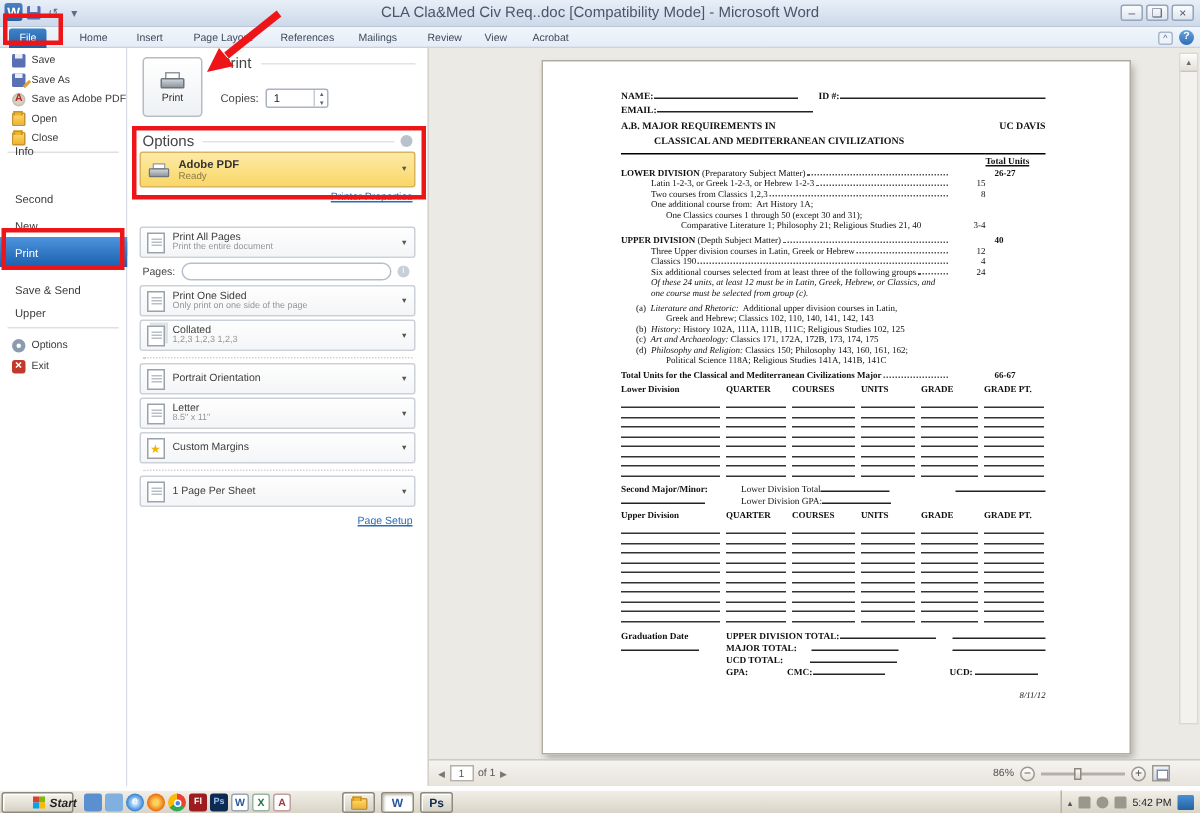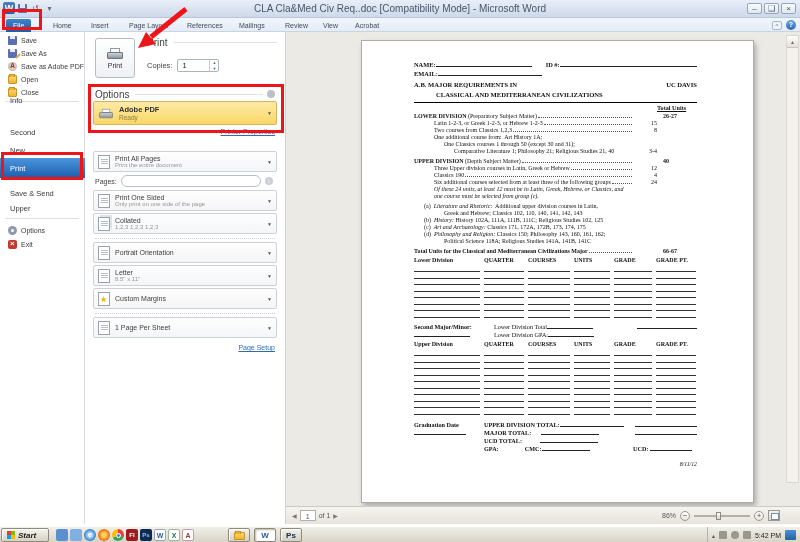--- a/index.html
+++ b/index.html
@@ -131,21 +131,21 @@
   .zthumb { position:absolute; left:22px; top:-3px; width:5px; height:8px; background:linear-gradient(#fdfdfc,#d8d3ca); border:1px solid #8f8a81; }
   .zfit { width:12px; height:11px; border:1px solid #9d9890; background:linear-gradient(#eef3fa,#cdd9e8); position:relative; }
   .zfit:before { content:""; position:absolute; left:2px; top:2px; width:6px; height:5px; background:#fff; border:1px solid #7e8ca0; }
 
   
   .pv-scroll { position:absolute; right:1px; top:3px; width:13px; height:448px; background:#f4f2ee; border:1px solid #dcd8d1; }
   .sc-up { position:absolute; left:0px; top:0px; width:11px; height:12px; background:linear-gradient(#fdfdfc,#e4e0d9); border-bottom:1px solid #c9c4bc; text-align:center; font-size:5px; line-height:12px; color:#6b6b6b; }
 
   
   .taskbar { position:absolute; left:0; top:526px; width:800px; height:16px; background:linear-gradient(#f2efe8,#d8d4c8); border-top:1px solid #fff; }
-  .start-btn { position:absolute; left:1px; top:1px; width:48px; height:14px; background:linear-gradient(#f7f4ec,#d5d1c4); border:1px solid #8e8a7e; border-radius:2px; display:flex; align-items:center; gap:3px; padding-left:5px; box-shadow:inset 1px 1px 0 #fff; }
+  .start-btn { position:absolute; left:1px; top:1px; width:48px; height:14px; background:linear-gradient(#f7f4ec,#d5d1c4); border:1px solid #8e8a7e; border-radius:2px; display:flex; align-items:center; gap:3px; padding-left:20px; box-shadow:inset 1px 1px 0 #fff; }
   .flag { width:8px; height:8px; display:grid; grid-template-columns:4px 4px; grid-template-rows:4px 4px; }
   .flag i:nth-child(1){background:#e03c31}.flag i:nth-child(2){background:#7fba00}.flag i:nth-child(3){background:#00a4ef}.flag i:nth-child(4){background:#ffb900}
   .start-lbl { font-size:8px; font-weight:bold; font-style:italic; color:#222; }
   .ql { position:absolute; top:2px; width:12px; height:12px; border-radius:2px; font-size:7px; font-weight:bold; text-align:center; line-height:12px; }
   .task-btn { position:absolute; top:1px; height:14px; width:22px; background:linear-gradient(#f4f1ea,#d4d0c3); border:1px solid #8e8a7e; border-radius:2px; text-align:center; line-height:13px; font-size:8px; font-weight:bold; box-shadow:inset 1px 1px 0 #fff; }
   .task-btn.active { background:#fff; box-shadow:inset 1px 1px 2px #b9b5aa; }
   .tray { position:absolute; right:0; top:0; height:16px; display:flex; align-items:center; gap:4px; padding:0 4px; border-left:1px solid #b7b3a7; }
   .tray-ico { width:8px; height:8px; background:#9a978d; border-radius:1px; }
   .tray-time { font-size:7px; color:#222; }
   .tray-net { width:11px; height:10px; background:linear-gradient(#4a90d9,#23629f); border-radius:1px; }

